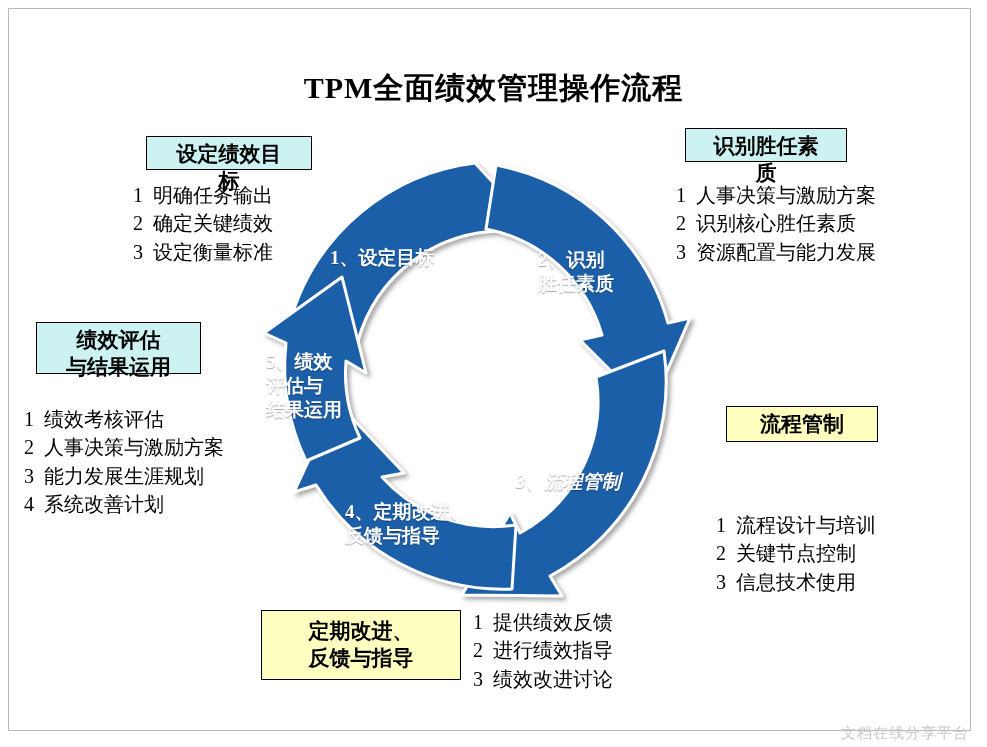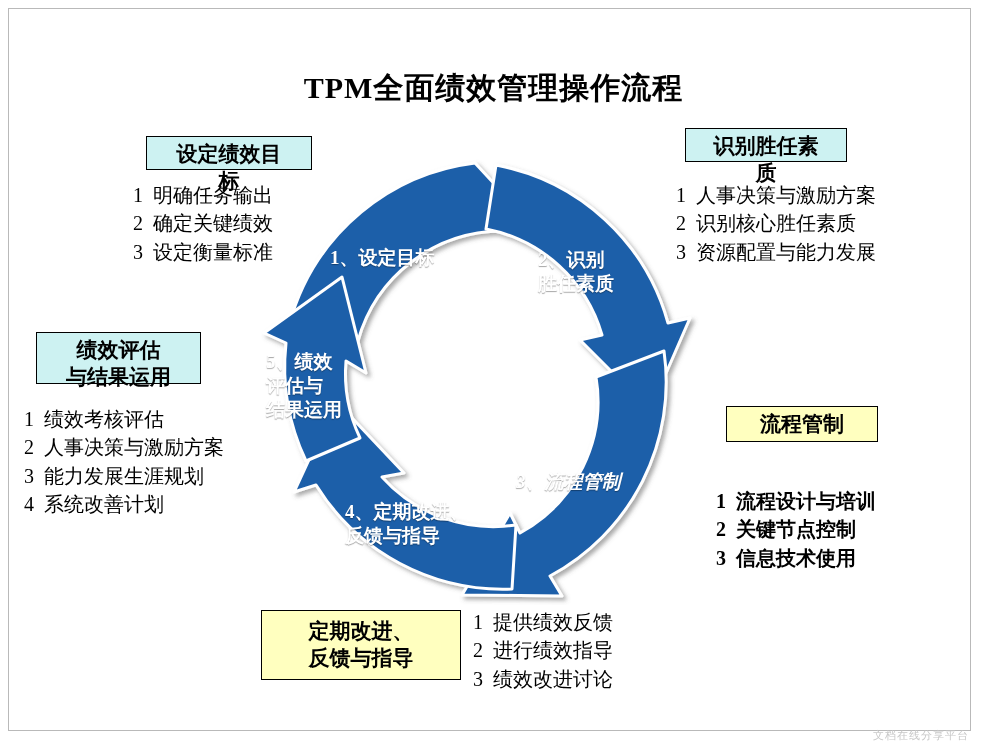--- a/index.html
+++ b/index.html
@@ -93,34 +93,34 @@
     text-align: left;
   }
 
   
   #box-goal   { left: 146px; top: 136px; width: 166px; height: 34px; }
   #list-goal  { left: 133px; top: 181px; }
 
   #box-comp   { left: 685px; top: 128px; width: 162px; height: 34px; text-align: center; }
   #list-comp  { left: 676px; top: 181px; }
 
-  #box-eval   { left: 36px;  top: 332px; width: 165px; height: 52px; }
+  #box-eval   { left: 36px;  top: 322px; width: 165px; height: 52px; }
   #list-eval  { left: 24px;  top: 405px; }
 
   #box-proc   { left: 726px; top: 406px; width: 152px; height: 36px; }
-  #list-proc  { left: 716px; top: 487px; font-weight: bold; }
+  #list-proc  { left: 716px; top: 511px; }
 
   #box-improve{ left: 261px; top: 610px; width: 200px; height: 70px; text-align: center; }
   #list-improve{ left: 473px; top: 608px; }
 
   #watermark {
     position: absolute;
     right: 18px;
     bottom: 4px;
-    font-size: 11px;
+    font-size: 15px;
     color: #c8c8c8;
     font-family: Liberation Mono, monospace;
     letter-spacing: 1px;
   }
 </style>
 </head>
 <body>
 
 <div id="page">
 

